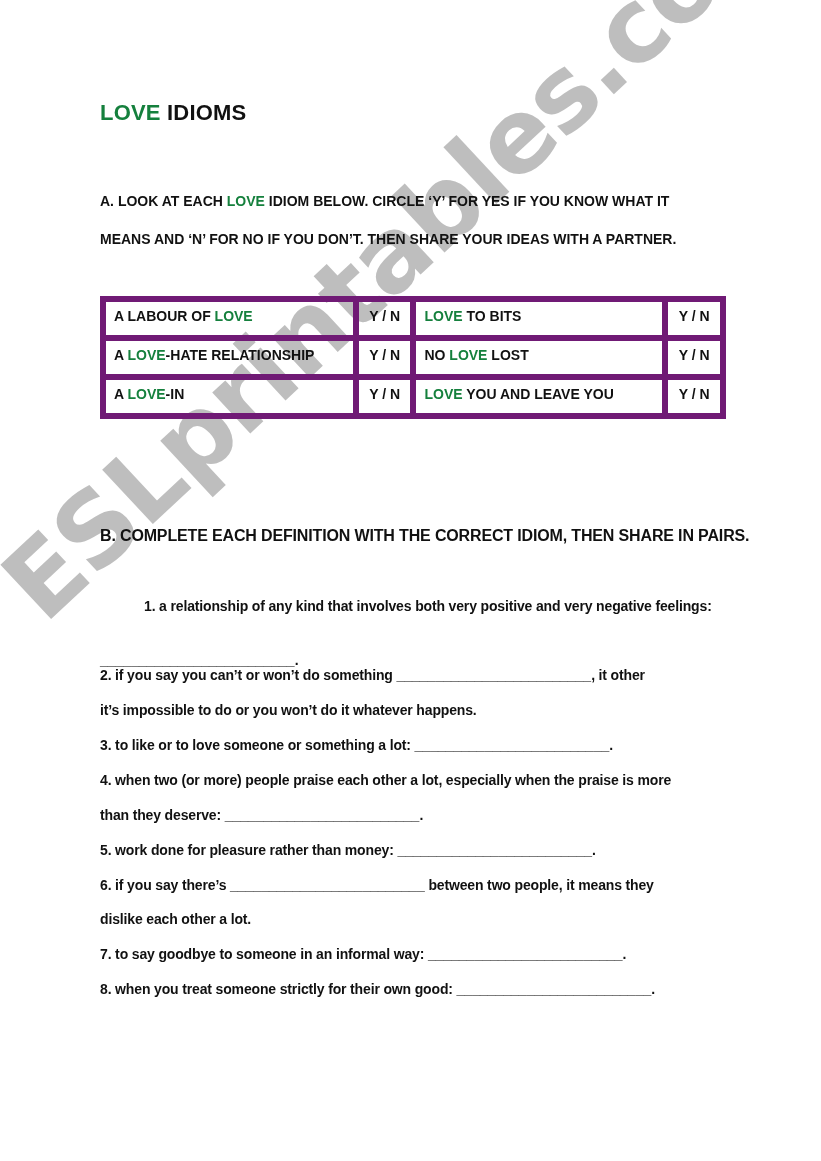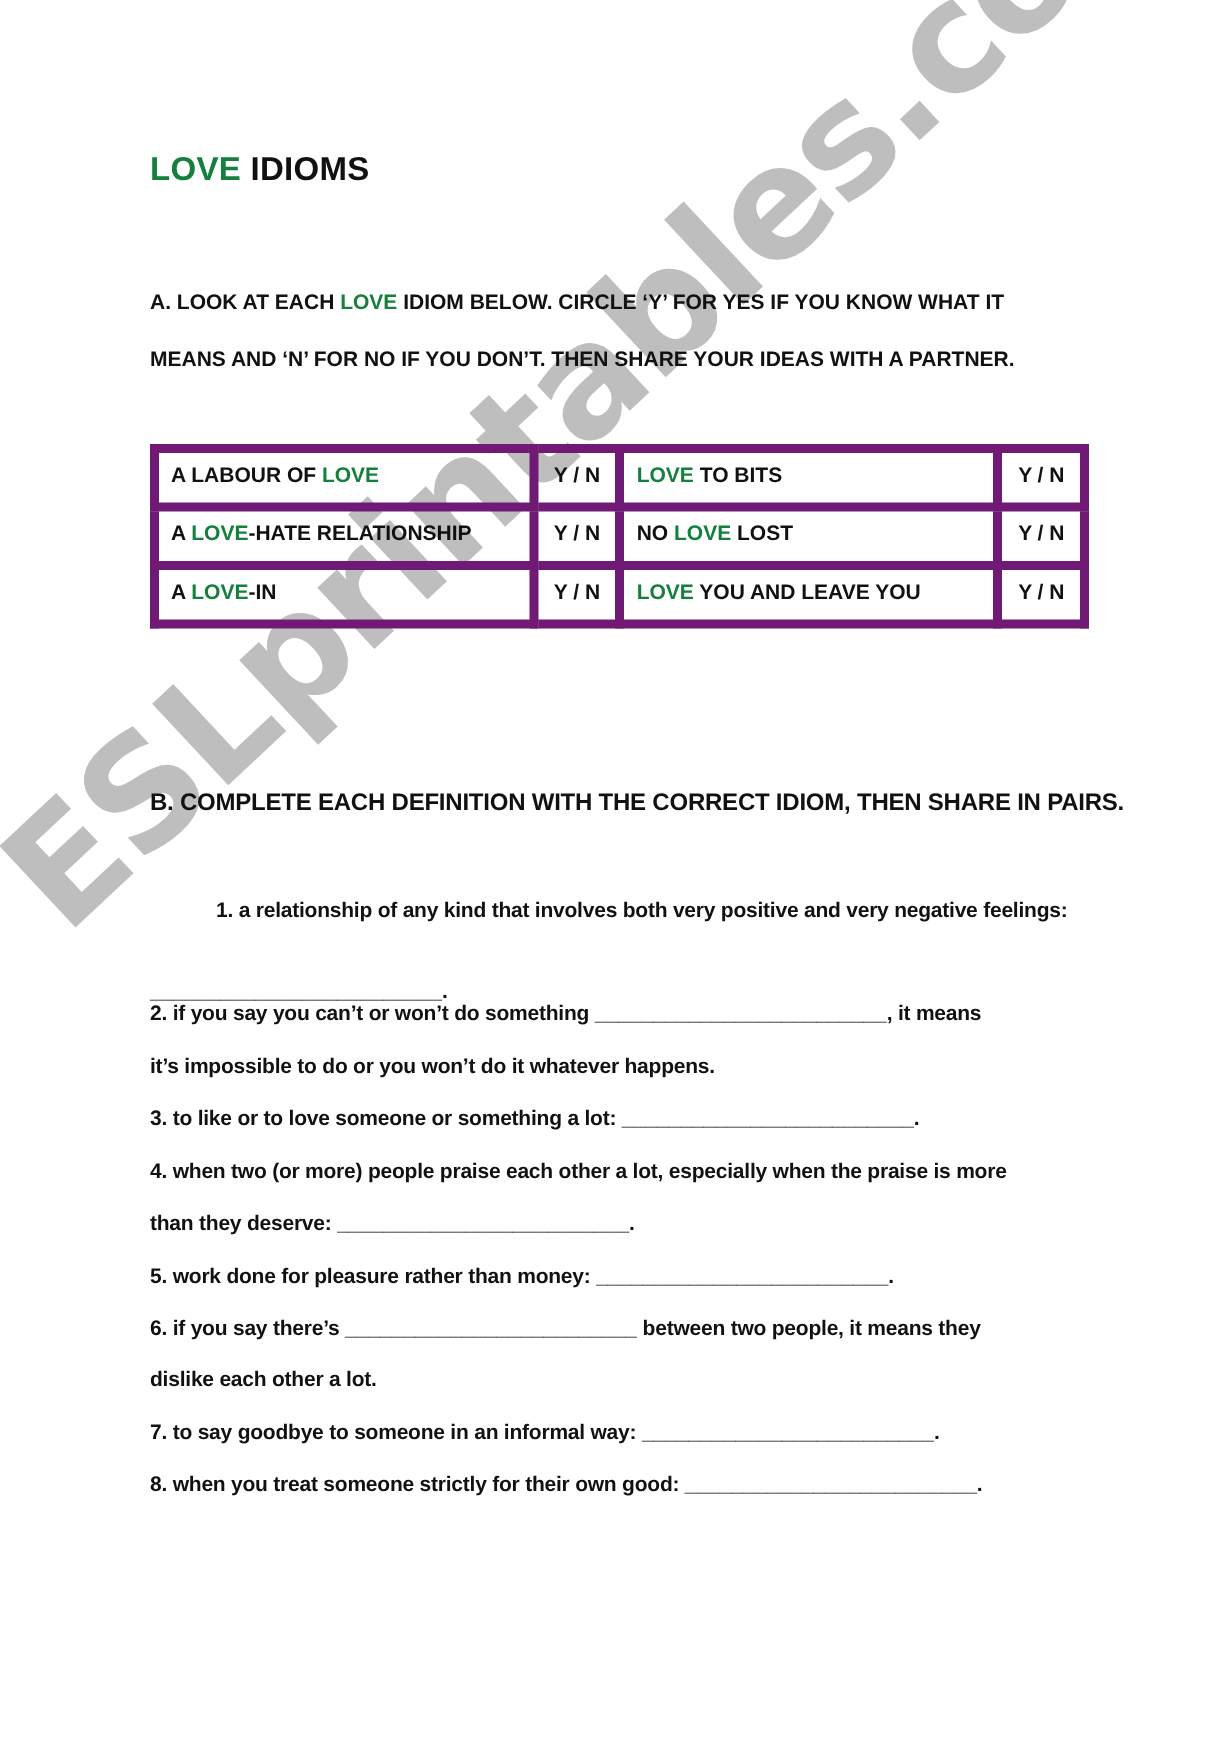--- a/index.html
+++ b/index.html
@@ -73,21 +73,21 @@
       <td class="c-yn2">Y / N</td>
     </tr>
   </tbody>
 </table>
 
 <p class="line" style="top:527px; font-size:16px;">B. COMPLETE EACH DEFINITION WITH THE CORRECT IDIOM, THEN SHARE IN PAIRS.</p>
 
 <p class="line" style="top:598px;margin-left:44px;">1. a relationship of any kind that involves both very positive and very negative feelings:</p>
 <p class="line" style="top:652px;"><span class="blank">_________________________</span><span>.</span></p>
 
-<p class="line" style="top:667px;"><span>2. if you say you can’t or won’t do something </span><span class="blank">_________________________</span><span>, it means</span></p>
+<p class="line" style="top:667px;"><span>2. if you say you can’t or won’t do something </span><span class="blank">_________________________</span><span>, it other</span></p>
 <p class="line" style="top:702px;">it’s impossible to do or you won’t do it whatever happens.</p>
 
 <p class="line" style="top:737px;"><span>3. to like or to love someone or something a lot: </span><span class="blank">_________________________</span><span>.</span></p>
 
 <p class="line" style="top:772px;">4. when two (or more) people praise each other a lot, especially when the praise is more</p>
 <p class="line" style="top:807px;"><span>than they deserve: </span><span class="blank">_________________________</span><span>.</span></p>
 
 <p class="line" style="top:842px;"><span>5. work done for pleasure rather than money: </span><span class="blank">_________________________</span><span>.</span></p>
 
 <p class="line" style="top:877px;"><span>6. if you say there’s </span><span class="blank">_________________________</span><span> between two people, it means they</span></p>

